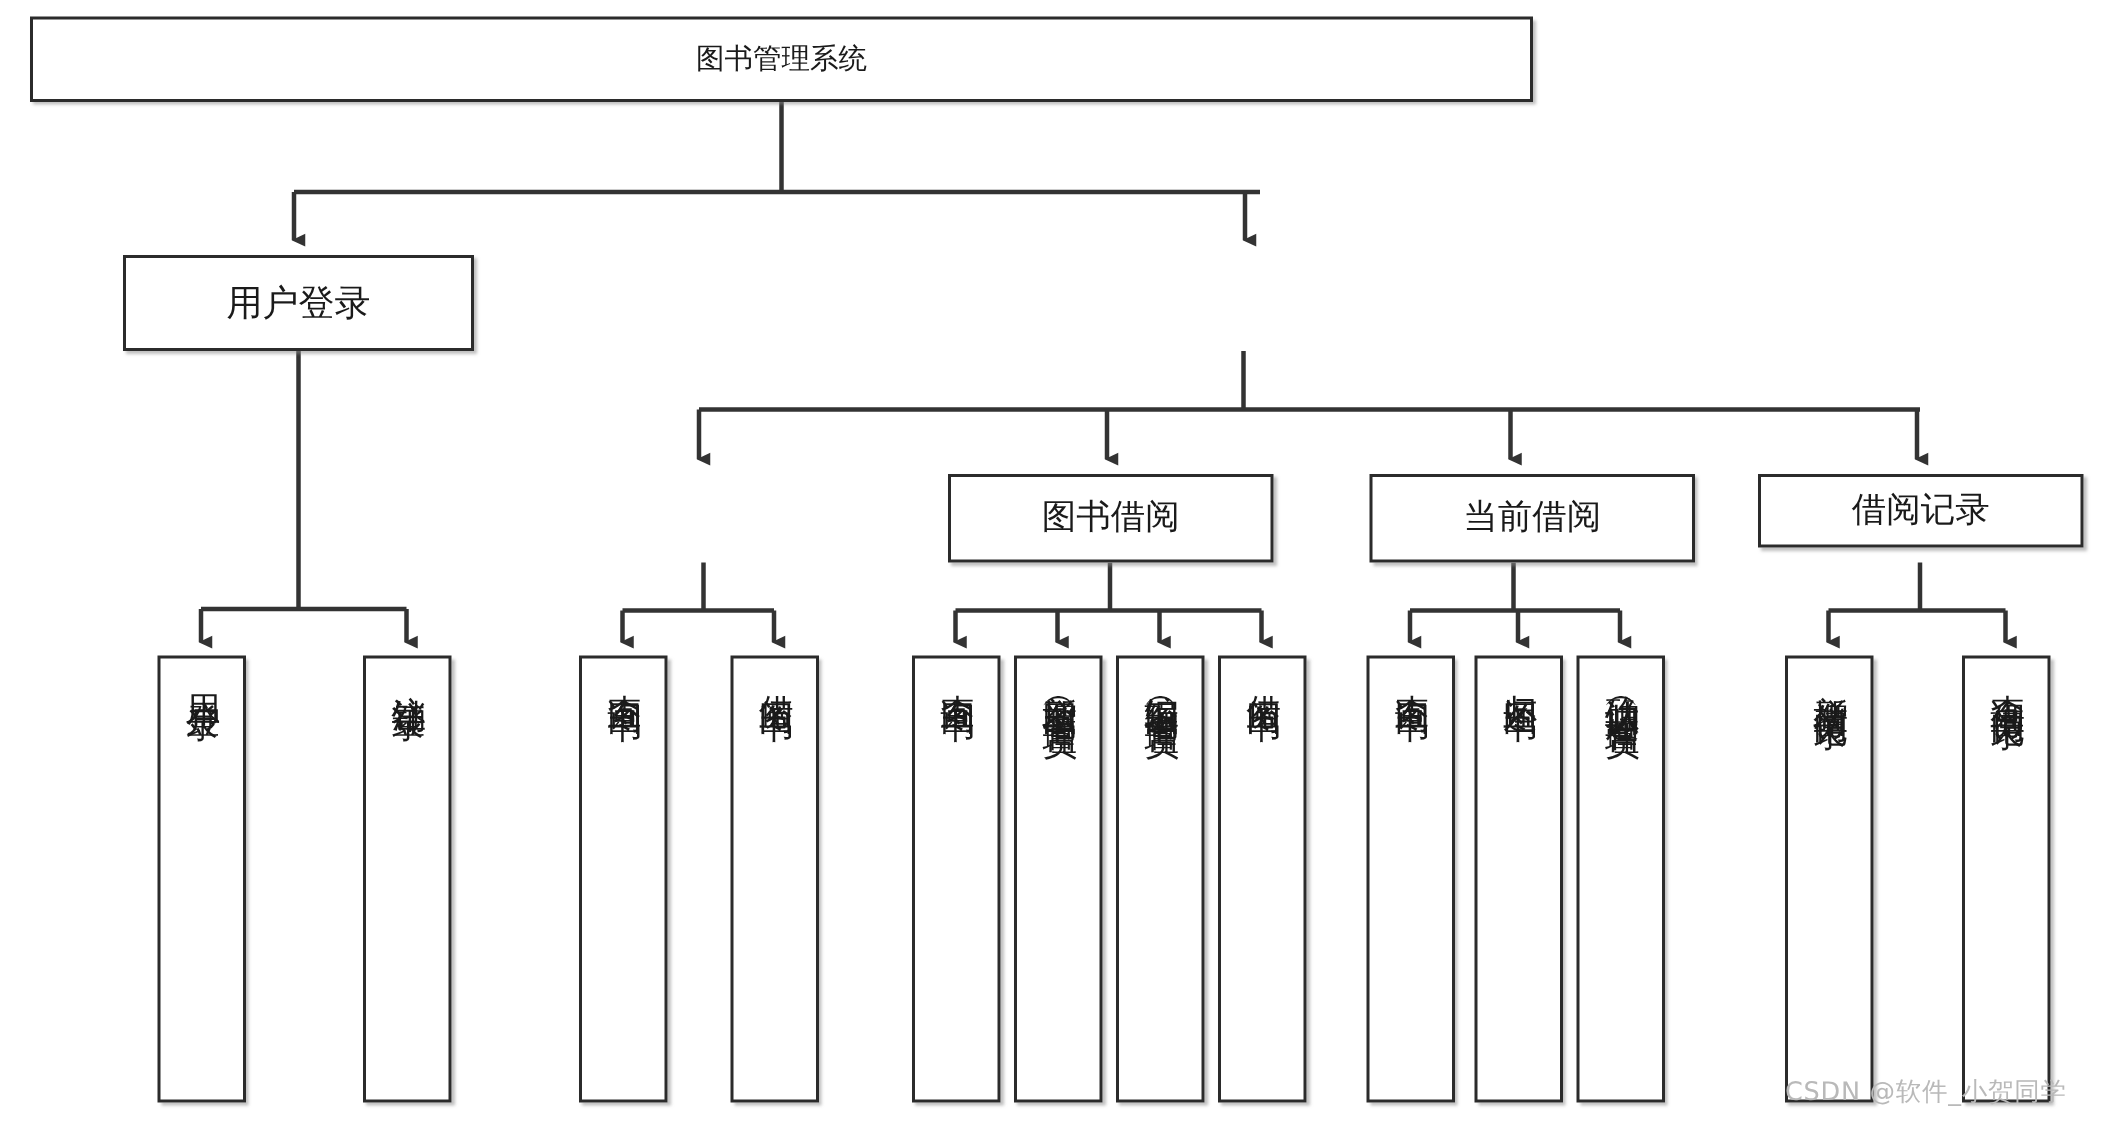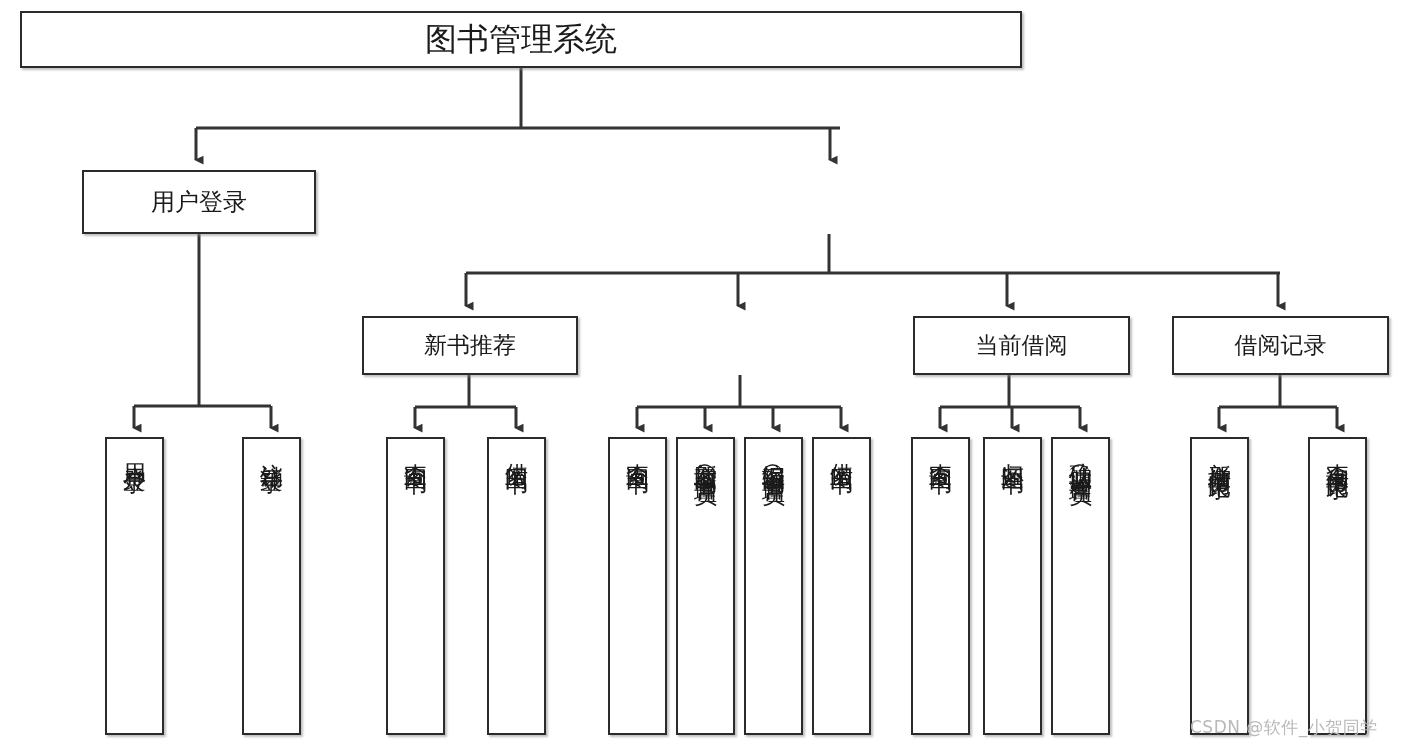--- a/index.html
+++ b/index.html
@@ -34,21 +34,21 @@
     display: flex;
     align-items: center;
     justify-content: center;
     color: #1a1a1a;
   }
   .node .label {
     text-align: center;
     line-height: 1.18;
     white-space: nowrap;
   }
-  .node.root .label { font-size: 32px; }
+  .node.root .label { font-size: 19px; }
   .node.lvl2 .label { font-size: 24px; }
   .node.lvl3 .label { font-size: 23px; }
 
   .node.leaf {
     align-items: flex-start;
     justify-content: center;
     padding-top: 6px;
   }
   .node.leaf .label {
     writing-mode: vertical-rl;
@@ -122,27 +122,27 @@
   </svg>
 
   <div class="node root" style="left:20px; top:11px; width:1002px; height:57px;">
     <span class="label">图书管理系统</span>
   </div>
 
   <div class="node lvl2" style="left:82px; top:170px; width:234px; height:64px;">
     <span class="label">用户登录</span>
   </div>
 
-  <div class="node lvl3" style="left:362px; top:316px; width:216px; height:59px;">
-    <span class="label">新书推荐</span>
+  <div class="node lvl3" style="left:632px; top:316px; width:217px; height:59px;">
+    <span class="label">图书借阅</span>
   </div>
   <div class="node lvl3" style="left:901px; top:316px; width:217px; height:59px;margin-left:12px;">
     <span class="label">当前借阅</span>
   </div>
-  <div class="node lvl3" style="left:1172px; top:316px; width:217px; height:59px;">
+  <div class="node lvl3" style="left:1172px; top:316px; width:217px; height:49px;">
     <span class="label">借阅记录</span>
   </div>
 
   <div class="node leaf" style="left:105px; top:437px; width:59px; height:298px;">
     <span class="label">用户登录</span>
   </div>
   <div class="node leaf" style="left:242px; top:437px; width:59px; height:298px;">
     <span class="label">注销登录</span>
   </div>
   <div class="node leaf" style="left:386px; top:437px; width:59px; height:298px;">

